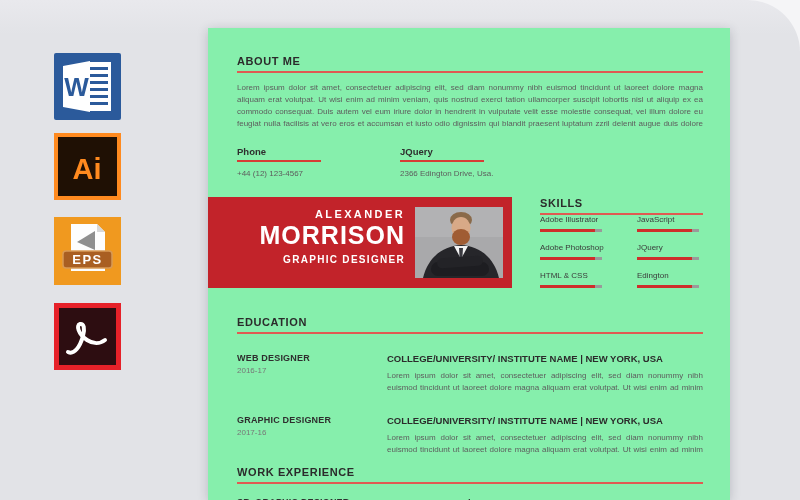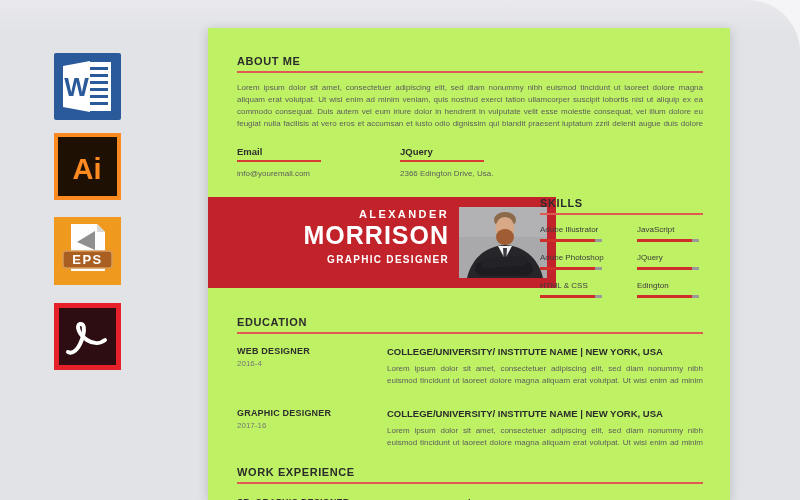--- a/index.html
+++ b/index.html
@@ -5,55 +5,55 @@
   * { margin:0; padding:0; box-sizing:border-box; }
   html,body { width:800px; height:500px; background:#f5f5f7; font-family:"Liberation Sans", sans-serif; }
   .stage { position:relative; width:800px; height:500px; overflow:hidden; background:#f5f5f7; }
   .gray-bg { position:absolute; inset:0; background:linear-gradient(180deg,#e9e9ed 0,#e2e3e7 34px,#e2e3e7 100%); border-top-right-radius:52px; }
 
   
   .fmt { position:absolute; left:54px; width:67px; height:67px; }
   .fmt svg { display:block; }
 
   
-  .page { position:absolute; left:208px; top:28px; width:522px; height:472px; background:#bef264;
+  .page { position:absolute; left:208px; top:28px; width:522px; height:472px; background:#86efac;
           box-shadow:0 2px 10px rgba(40,40,60,.22); }
   .content { position:absolute; left:29px; right:27px; }
 
   .sec-head { font-size:11px; font-weight:bold; color:#2b2b2b; letter-spacing:.6px; }
   .sec-rule { height:2px; background:#e05a52; margin-top:4px; }
 
   .about { top:27px; }
   .body-text { font-size:8px; line-height:12px; color:#5d5d5d; text-align:justify; }
   .about .body-text { margin-top:9px; height:48px; overflow:hidden; }
 
   .contact { top:118px; display:flex; }
   .c-item { width:163px; }
   .c-label { font-size:9.5px; font-weight:bold; color:#2e2e2e; }
   .c-rule { width:84px; height:2px; background:#d63c35; margin-top:3px; }
   .c-value { font-size:8px; color:#5d5d5d; margin-top:7px; }
 
   
-  .banner { position:absolute; left:0; top:169px; width:348px; height:91px; background:#c2232a; }
+  .banner { position:absolute; left:0; top:169px; width:304px; height:91px; background:#c2232a; }
   .banner-text { position:absolute; top:11px; right:107px; width:190px; text-align:right; color:#fff; }
   .first-name { font-size:11px; font-weight:bold; letter-spacing:2.4px; }
   .last-name  { font-size:25px; font-weight:bold; letter-spacing:1px; margin-top:1px; }
   .role       { font-size:10px; font-weight:bold; letter-spacing:1.3px; margin-top:4px; }
   .photo { position:absolute; top:10px; right:9px; width:88px; height:71px; }
 
   
   .skills { position:absolute; left:332px; top:169px; width:163px; }
-  .skill-grid { margin-top:10px; display:grid; grid-template-columns:66px 66px; column-gap:31px; row-gap:11px; }
+  .skill-grid { display:grid; grid-template-columns:66px 66px; column-gap:31px; row-gap:11px; }
   .skill-name { font-size:8px; color:#3a3a3a; white-space:nowrap; }
   .skill-bar { margin-top:5px; width:62px; height:3px; background:#9a9a9a; }
   .skill-fill { height:3px; background:#cf2e2b; }
 
   
   .education { top:288px; }
-  .entry { display:flex; margin-top:12px; }
+  .entry { display:flex; margin-top:19px; }
   .entry-left { width:150px; }
   .entry-title { font-size:9px; font-weight:bold; color:#2e2e2e; letter-spacing:.2px; }
   .entry-period { font-size:8px; color:#777; margin-top:3px; }
   .entry-right { width:316px; }
   .entry-org { font-size:9.5px; font-weight:bold; color:#2b2b2b; }
   .entry-desc { margin-top:6px; height:25px; overflow:hidden; }
   .entry2 { margin-top:20px; }
   .experience { top:438px; }
   .exp-entry { margin-top:13px; }
 </style>
@@ -108,23 +108,23 @@
   <div class="page">
 
     <div class="content about" style="position:absolute">
       <div class="sec-head">ABOUT ME</div>
       <div class="sec-rule"></div>
       <div class="body-text">Lorem ipsum dolor sit amet, consectetuer adipiscing elit, sed diam nonummy nibh euismod tincidunt ut laoreet dolore magna aliquam erat volutpat. Ut wisi enim ad minim veniam, quis nostrud exerci tation ullamcorper suscipit lobortis nisl ut aliquip ex ea commodo consequat. Duis autem vel eum iriure dolor in hendrerit in vulputate velit esse molestie consequat, vel illum dolore eu feugiat nulla facilisis at vero eros et accumsan et iusto odio dignissim qui blandit praesent luptatum zzril delenit augue duis dolore te feugait nulla facilisi. Lorem ipsum dolor sit</div>
     </div>
 
     <div class="content contact" style="position:absolute">
       <div class="c-item">
-        <div class="c-label">Email</div>
+        <div class="c-label">Phone</div>
         <div class="c-rule"></div>
-        <div class="c-value">info@youremail.com</div>
+        <div class="c-value">+44 (12) 123-4567</div>
       </div>
       <div class="c-item">
         <div class="c-label">JQuery</div>
         <div class="c-rule"></div>
         <div class="c-value">2366 Edington Drive, Usa.</div>
       </div>
     </div>
 
     <div class="banner">
       <div class="banner-text">
@@ -189,21 +189,21 @@
       </div>
     </div>
 
     <div class="content education" style="position:absolute">
       <div class="sec-head">EDUCATION</div>
       <div class="sec-rule"></div>
 
       <div class="entry">
         <div class="entry-left">
           <div class="entry-title">WEB DESIGNER</div>
-          <div class="entry-period">2016-4</div>
+          <div class="entry-period">2016-17</div>
         </div>
         <div class="entry-right">
           <div class="entry-org">COLLEGE/UNIVERSITY/ INSTITUTE NAME | NEW YORK, USA</div>
           <div class="body-text entry-desc">Lorem ipsum dolor sit amet, consectetuer adipiscing elit, sed diam nonummy nibh euismod tincidunt ut laoreet dolore magna aliquam erat volutpat. Ut wisi enim ad minim veniam, quis.</div>
         </div>
       </div>
 
       <div class="entry entry2">
         <div class="entry-left">
           <div class="entry-title">GRAPHIC DESIGNER</div>

